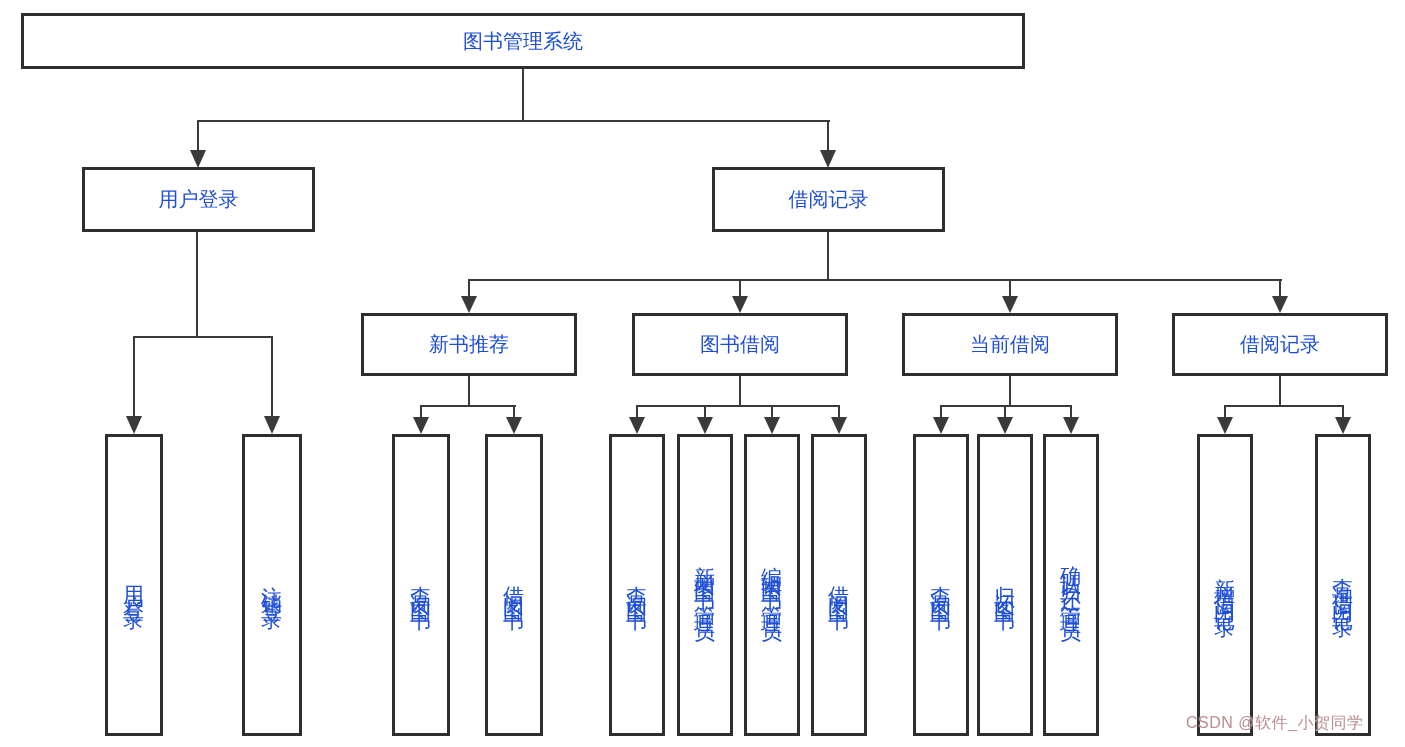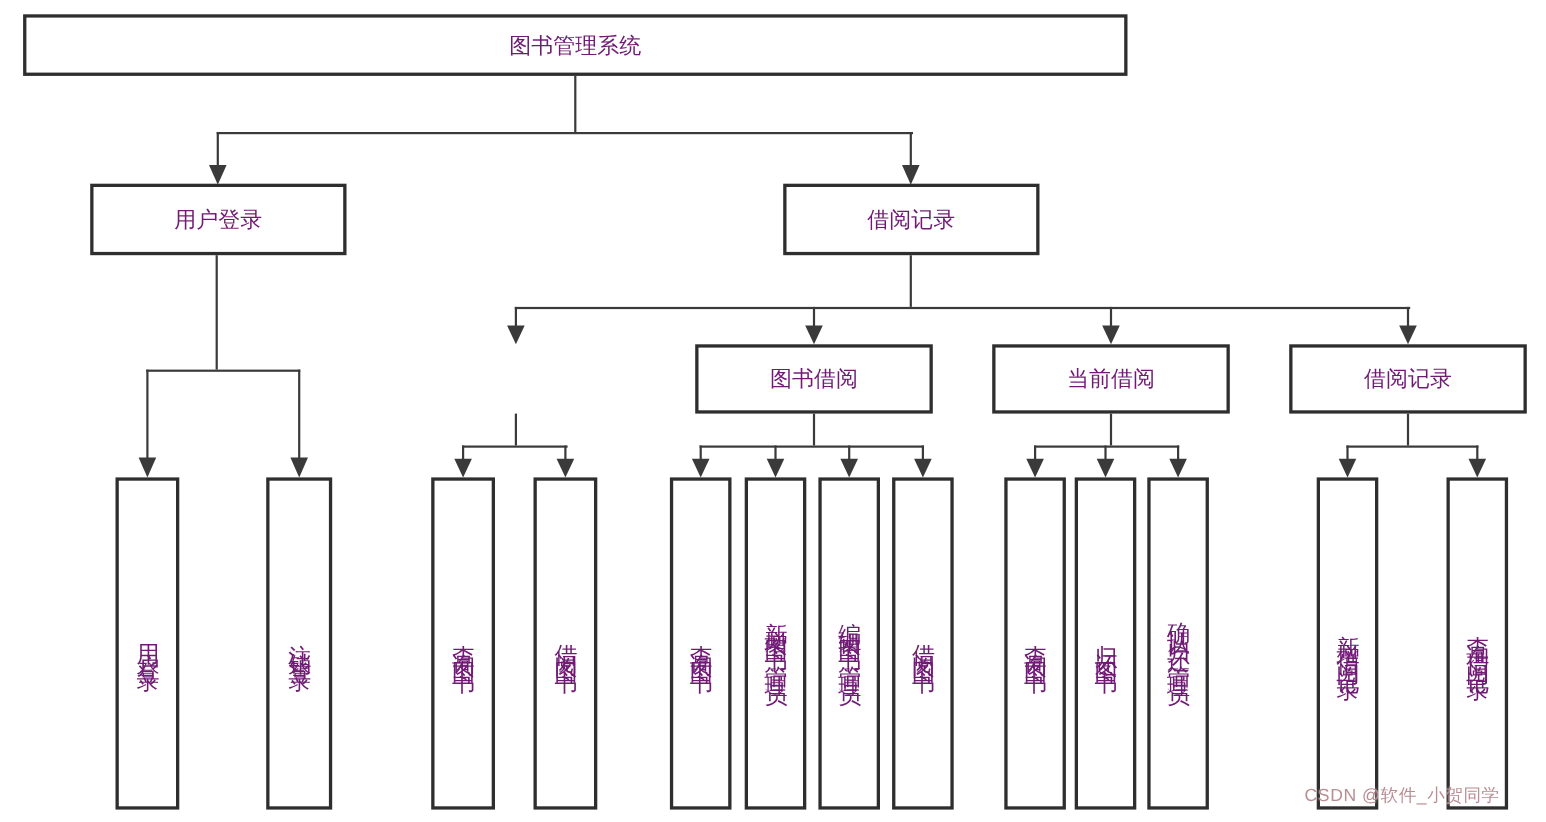--- a/index.html
+++ b/index.html
@@ -1,20 +1,20 @@
 <!DOCTYPE html>
 <html><head>
 <meta charset="utf-8">
 <style>
   html,body{margin:0;padding:0;background:#ffffff;}
   body{font-family:"Liberation Sans","DejaVu Sans",sans-serif;}
   .stage{position:relative;width:1405px;height:747px;background:#ffffff;overflow:hidden;}
   .box{position:absolute;box-sizing:border-box;border:3px solid #2e2e2e;background:#ffffff;
        display:flex;align-items:center;justify-content:center;
-       font-size:20px;color:#701a75;white-space:nowrap;}
+       font-size:20px;color:#1d4ed8;white-space:nowrap;}
   .leaf{font-size:21px;}
   .leaf .vtxt{writing-mode:vertical-rl;letter-spacing:8px;line-height:1;white-space:normal;
               display:block;max-height:286px;}
   .line{position:absolute;background:#3a3a3a;}
   .ah{position:absolute;width:0;height:0;
       border-left:8px solid transparent;border-right:8px solid transparent;
       border-top:18px solid #3a3a3a;}
   .ah-sm{border-top-width:17px;}
   .watermark{position:absolute;left:1186px;top:713px;font-size:16px;letter-spacing:0.5px;
              color:#bb8c91;text-shadow:0 0 2px rgba(255,255,255,0.85);z-index:5;}
@@ -29,20 +29,23 @@
   </div>
 
   <div class="box" style="left:82px;top:167px;width:233px;height:65px;">
     <span>用户登录</span>
   </div>
 
   <div class="box" style="left:712px;top:167px;width:233px;height:65px;">
     <span>借阅记录</span>
   </div>
 
+  <div class="box" style="left:361px;top:313px;width:216px;height:63px;">
+    <span>新书推荐</span>
+  </div>
   <div class="box" style="left:902px;top:313px;width:216px;height:63px;">
     <span>当前借阅</span>
   </div>
   <div class="box" style="left:632px;top:313px;width:216px;height:63px;">
     <span>图书借阅</span>
   </div>
   <div class="box" style="left:1172px;top:313px;width:216px;height:63px;">
     <span>借阅记录</span>
   </div>
 

